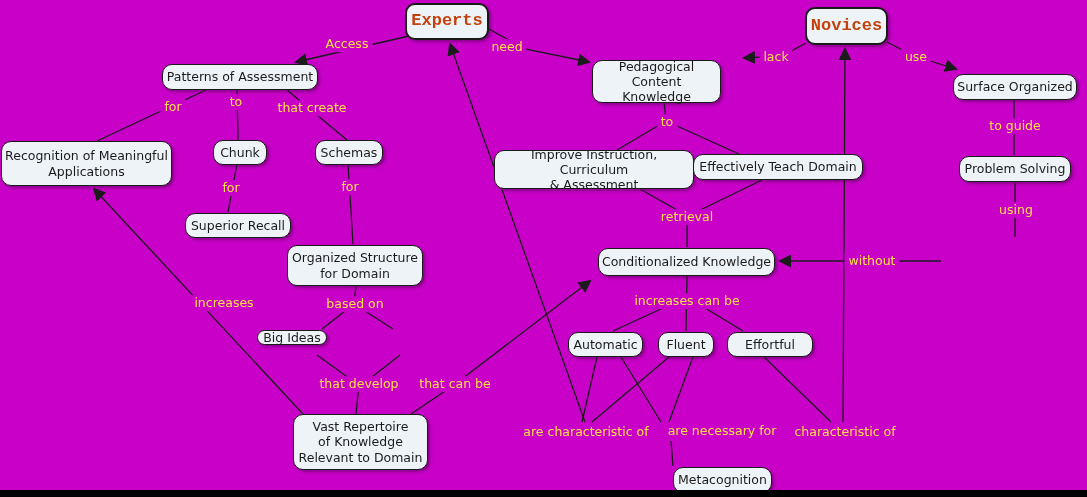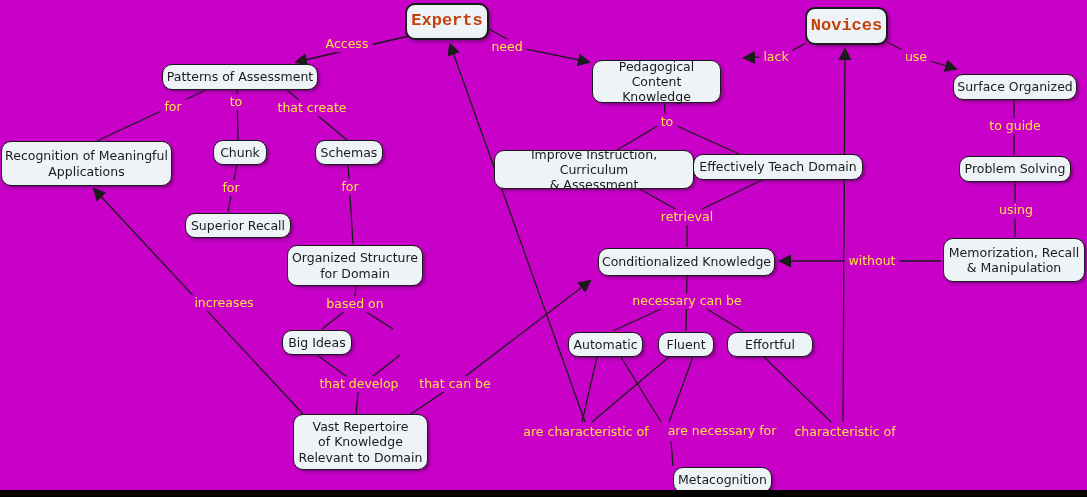--- a/index.html
+++ b/index.html
@@ -97,21 +97,21 @@
   <span class="edge-label" style="left:236px;top:102px">to</span>
   <span class="edge-label" style="left:312px;top:108px">that create</span>
   <span class="edge-label" style="left:231px;top:188px">for</span>
   <span class="edge-label" style="left:350px;top:187px">for</span>
   <span class="edge-label" style="left:355px;top:304px">based on</span>
   <span class="edge-label" style="left:359px;top:384px">that develop</span>
   <span class="edge-label" style="left:455px;top:384px">that can be</span>
   <span class="edge-label" style="left:224px;top:303px">increases</span>
   <span class="edge-label" style="left:667px;top:122px">to</span>
   <span class="edge-label" style="left:687px;top:217px">retrieval</span>
-  <span class="edge-label" style="left:687px;top:301px">necessary can be</span>
+  <span class="edge-label" style="left:687px;top:301px">increases can be</span>
   <span class="edge-label" style="left:586px;top:432px">are characteristic of</span>
   <span class="edge-label" style="left:722px;top:431px">are necessary for</span>
   <span class="edge-label" style="left:845px;top:432px">characteristic of</span>
   <span class="edge-label" style="left:1015px;top:126px">to guide</span>
   <span class="edge-label" style="left:1016px;top:210px">using</span>
   <span class="edge-label" style="left:872px;top:261px">without</span>
 
   <div class="node title" style="left:405px;top:3px;width:84px;height:37px">Experts</div>
   <div class="node title" style="left:805px;top:7px;width:83px;height:38px">Novices</div>
   <div class="node" style="left:162px;top:64px;width:156px;height:26px">Patterns of Assessment</div>
@@ -123,23 +123,21 @@
   <div class="node" style="left:213px;top:140px;width:54px;height:25px">Chunk</div>
   <div class="node" style="left:315px;top:140px;width:68px;height:25px">Schemas</div>
   <div class="node" style="left:494px;top:150px;width:200px;height:39px">Improve Instruction, Curriculum
 &amp; Assessment</div>
   <div class="node" style="left:959px;top:156px;width:112px;height:26px">Problem Solving</div>
   <div class="node" style="left:693px;top:154px;width:170px;height:26px">Effectively Teach Domain</div>
   <div class="node" style="left:287px;top:245px;width:136px;height:41px">Organized Structure
 for Domain</div>
   <div class="node" style="left:185px;top:213px;width:106px;height:25px">Superior Recall</div>
   <div class="node" style="left:598px;top:248px;width:177px;height:28px">Conditionalized Knowledge</div>
-  <div class="node" style="left:943px;top:238px;width:142px;height:44px">Memorization, Recall
-&amp; Manipulation</div>
-  <div class="node" style="left:282px;top:330px;width:70px;height:25px">Big Ideas</div>
+  <div class="node" style="left:257px;top:330px;width:70px;height:15px">Big Ideas</div>
   <div class="node" style="left:568px;top:332px;width:75px;height:25px">Automatic</div>
   <div class="node" style="left:658px;top:332px;width:56px;height:25px">Fluent</div>
   <div class="node" style="left:727px;top:332px;width:86px;height:25px">Effortful</div>
   <div class="node" style="left:293px;top:414px;width:135px;height:56px">Vast Repertoire
 of Knowledge
 Relevant to Domain</div>
   <div class="node" style="left:673px;top:467px;width:99px;height:26px">Metacognition</div>
 
   <div id="bottom-bar"></div>
 </div>

